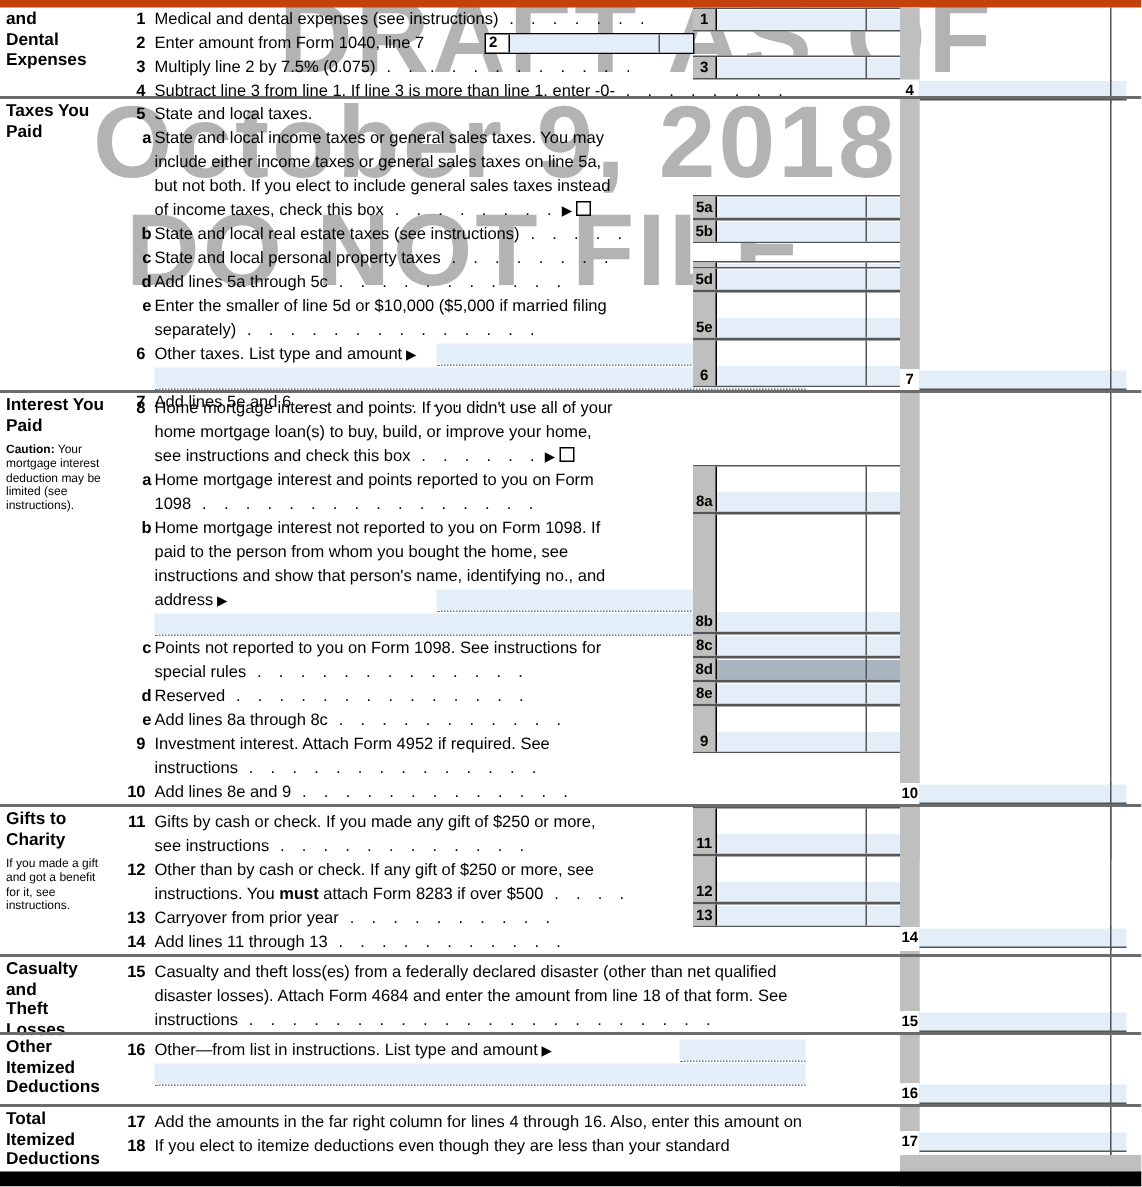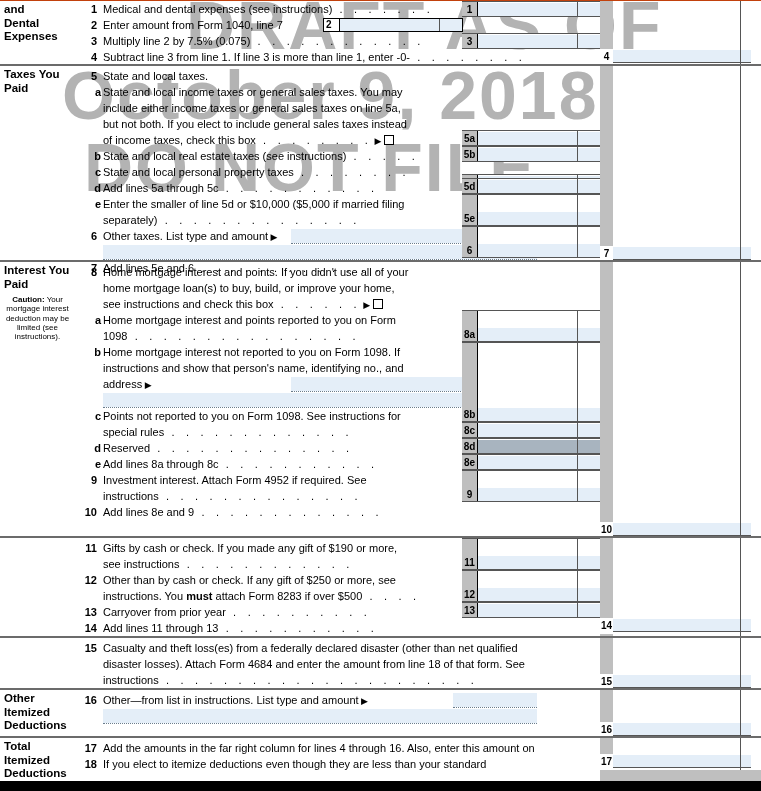--- a/index.html
+++ b/index.html
@@ -24,28 +24,28 @@
   }
   #watermark div { position:absolute; }
   .wm1 { left:186px; top:-14px;  font-size:68px; letter-spacing:2px; }
   .wm2 { left:62px;  top:56px;   font-size:68px; letter-spacing:2px; }
   .wm3 { left:84px;  top:128px;  font-size:68px; letter-spacing:2px; }
 
   
   #sheet { position:absolute; left:0; top:0; width:761px; height:791px; z-index:10; }
 
   .sect { position:relative; width:761px; border-top:2px solid #6b6b6b; }
-  .sect.first { border-top:1px solid #c2410c; }
+  .sect.first { border-top:5px solid #c2410c; }
 
   .sidebar {
     position:absolute; left:0; top:0; width:75px; height:100%;
     padding:2px 4px 0 4px;
   }
   .sb-title { font-weight:bold; font-size:11.5px; line-height:13.5px; }
-  .sb-note { font-size:8px; line-height:9.3px; margin-top:4px; font-weight:normal;text-align:center; }
+  .sb-note { font-size:8px; line-height:9.3px; margin-top:4px; font-weight:normal; }
   .sb-note b { font-weight:bold; }
 
   .bodycol { position:relative; margin-left:75px; width:686px; }
 
   
   .ln { position:relative; height:16px; }
   .ln .num {
     position:absolute; left:0; top:0; width:22px; text-align:right;
     font-weight:bold; font-size:11px; line-height:16px;
   }
@@ -312,20 +312,23 @@
           <span class="txt">Home  mortgage  interest  and  points  reported  to  you  on  Form</span>
         </div>
         <div class="ln">
           <span class="txt">1098<span class="dots">  . . . . . . . . . . . . . . . .</span></span>
         </div>
         <div class="ln">
           <span class="let">b</span>
           <span class="txt">Home mortgage interest not reported to you on Form 1098. If</span>
         </div>
         <div class="ln">
+          <span class="txt">paid  to  the  person  from  whom  you  bought  the  home,  see</span>
+        </div>
+        <div class="ln">
           <span class="txt">instructions and show that person's name, identifying no., and</span>
         </div>
         <div class="ln" style="height: 32px;">
           <span class="txt">address<span class="arrow"> ▶</span></span>
           <span class="instrip" style="left: 216px; top: 1px; width: 246px;"></span>
           <span class="dotline" style="left: 216px; top: 15px; width: 246px;"></span>
           <span class="instrip" style="left: 28px; top: 17px; width: 434px;"></span>
           <span class="dotline" style="left: 28px; top: 31px; width: 434px;"></span>
         </div>
         <div class="ln">
@@ -392,24 +395,29 @@
         <div class="totbar"></div>
         <div class="vline-tot"></div>
         <div class="totcell" style="top: 260px;">
           <div class="lab">10</div>
           <div class="amt"></div>
           <div class="cdiv"></div>
         </div>
       </div>
     </div>
     <div class="sect" style="position: absolute; left: 0px; top: 536px; height: 100px;">
+      <div class="sidebar">
+        <div class="sb-title">Gifts to</div>
+        <div class="sb-title">Charity</div>
+        <div class="sb-note">If you made a gift and got a benefit for it, see instructions.</div>
+      </div>
       <div class="bodycol" style="padding-top: 2px;">
         <div class="ln">
           <span class="num">11</span>
-          <span class="txt">Gifts by cash or check. If you made any gift of $190 or more,</span>
+          <span class="txt">Gifts by cash or check. If you made any gift of $250 or more,</span>
         </div>
         <div class="ln">
           <span class="txt">see instructions<span class="dots">  . . . . . . . . . . . .</span></span>
         </div>
         <div class="ln">
           <span class="num">12</span>
           <span class="txt">Other than by cash or check. If any gift of $250 or more, see</span>
         </div>
         <div class="ln">
           <span class="txt">instructions. You <b>must</b> attach Form 8283 if over $500<span class="dots">  . . . .</span></span>
@@ -445,20 +453,24 @@
         <div class="totbar"></div>
         <div class="vline-tot"></div>
         <div class="totcell" style="top: 80px;">
           <div class="lab">14</div>
           <div class="amt"></div>
           <div class="cdiv"></div>
         </div>
       </div>
     </div>
     <div class="sect" style="position: absolute; left: 0px; top: 636px; height: 52px;">
+      <div class="sidebar">
+        <div class="sb-title">Casualty and</div>
+        <div class="sb-title">Theft Losses</div>
+      </div>
       <div class="bodycol" style="padding-top: 2px;">
         <div class="ln">
           <span class="num">15</span>
           <span class="txt">Casualty and theft loss(es) from a federally declared disaster (other than net qualified</span>
         </div>
         <div class="ln">
           <span class="txt">disaster losses). Attach Form 4684 and enter the amount from line 18 of that form. See</span>
         </div>
         <div class="ln">
           <span class="txt">instructions<span class="dots">  . . . . . . . . . . . . . . . . . . . . . .</span></span>

